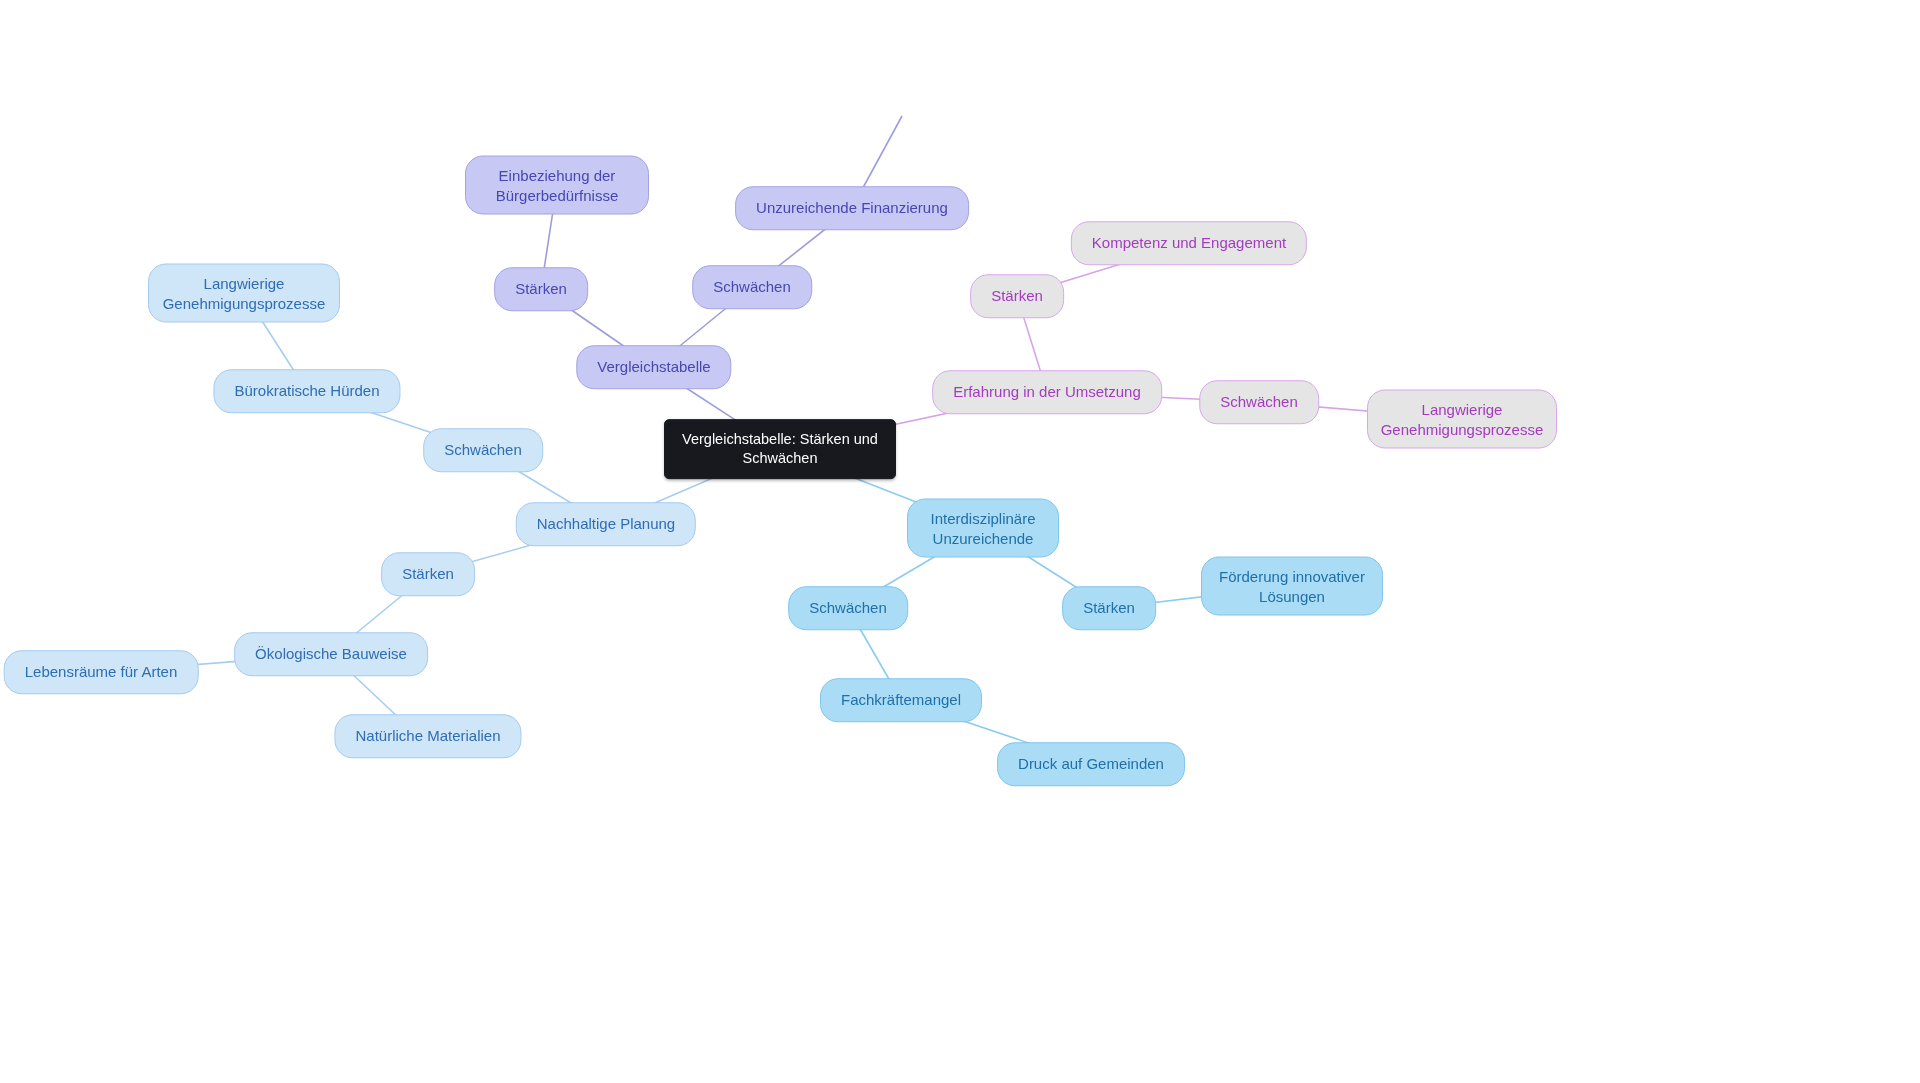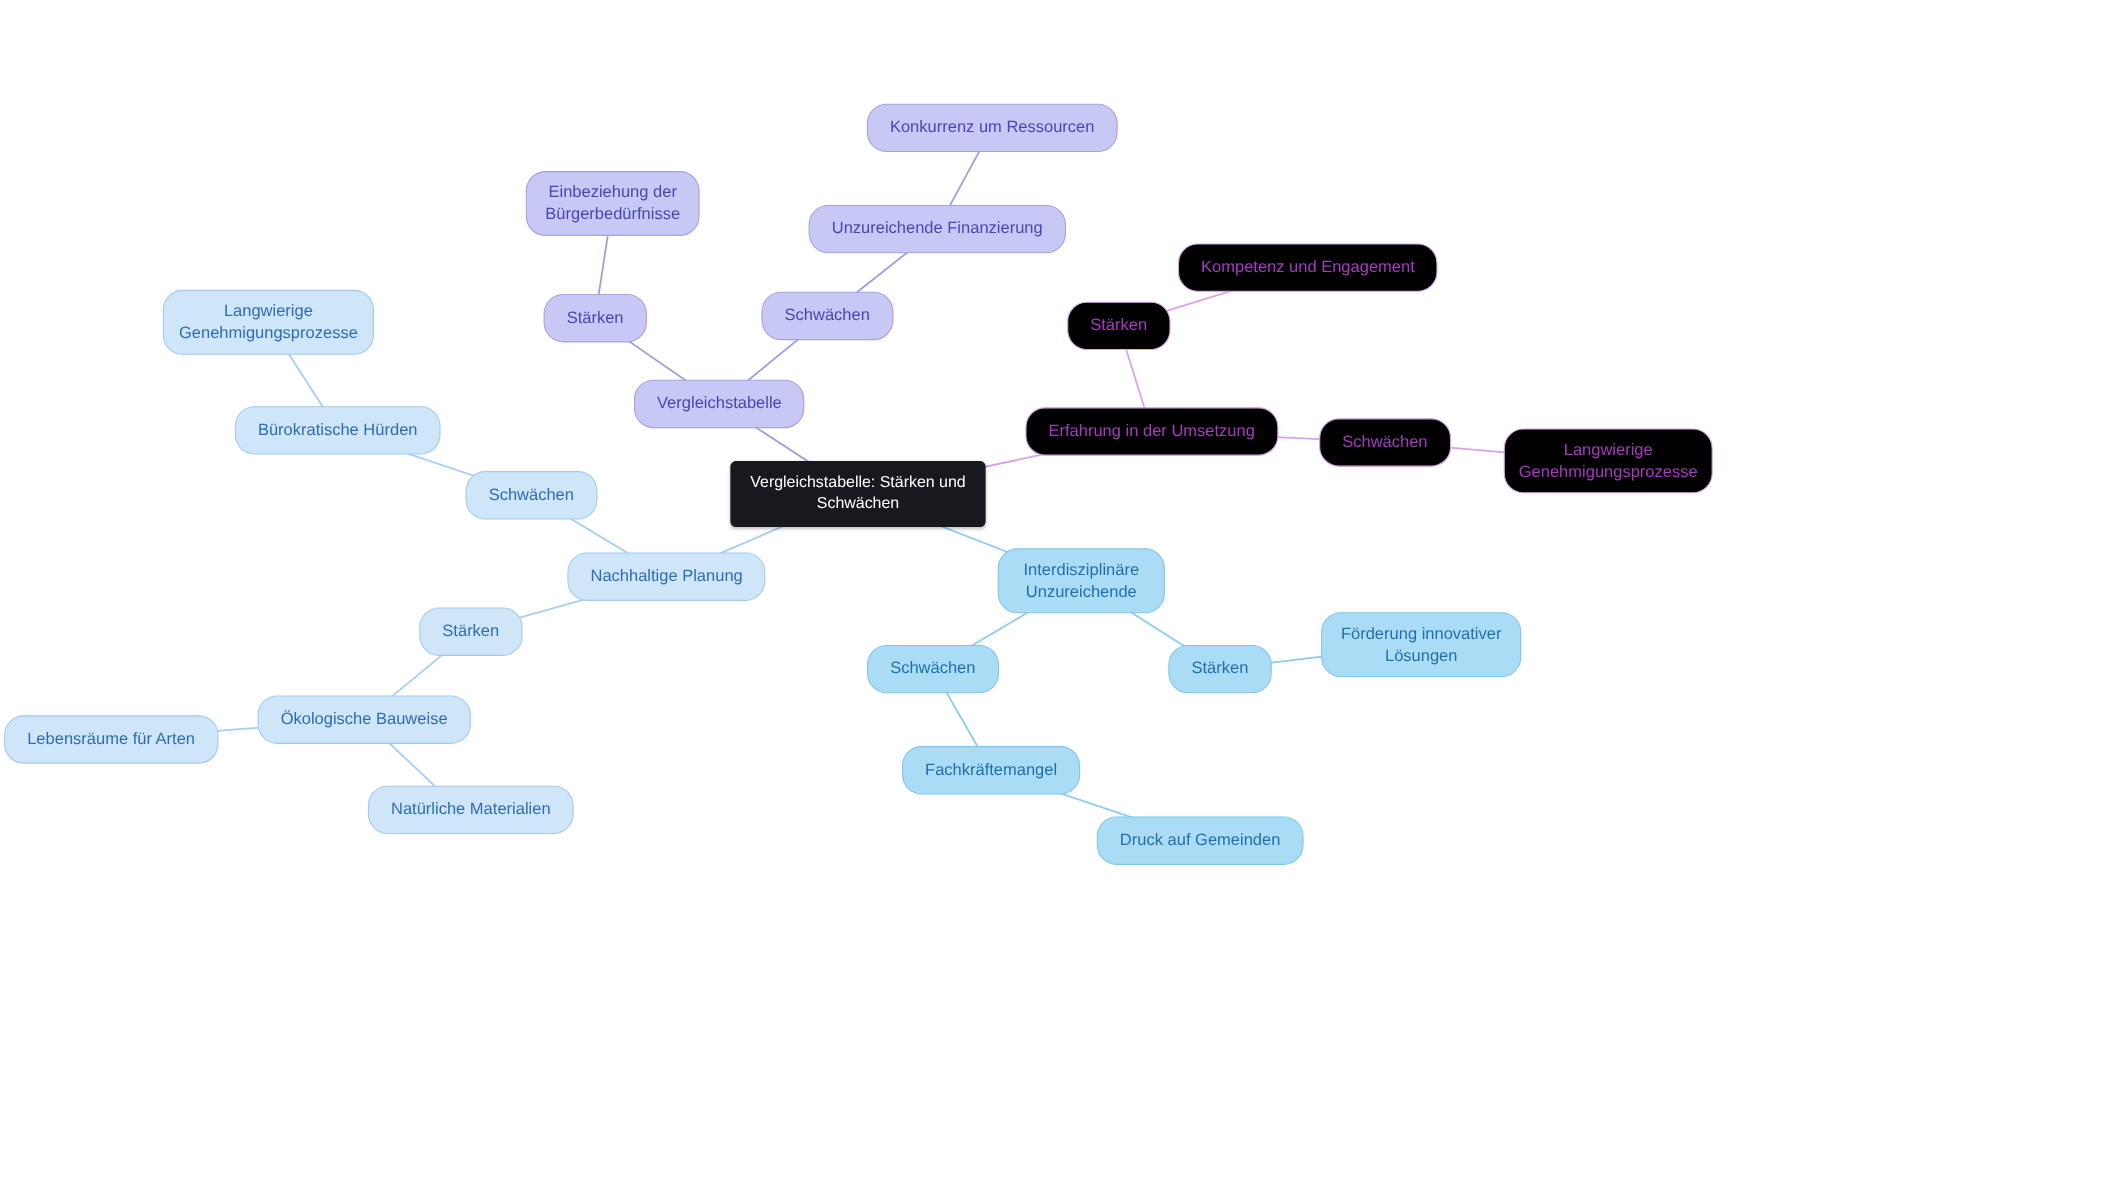--- a/index.html
+++ b/index.html
@@ -57,21 +57,21 @@
     white-space: normal;
     padding: 10px 14px;
     box-shadow: 0 1px 3px rgba(0,0,0,0.25);
   }
   .b-purple {
     background: #c8c8f4;
     border: 1px solid #a3a3e0;
     color: #4747b3;
   }
   .b-pink {
-    background: #000000;
+    background: #e5e5e5;
     border: 1px solid #d9a6ea;
     color: #a43bbf;
   }
   .b-blue {
     background: #cfe5f8;
     border: 1px solid #a3cbf0;
     color: #2f6db3;
   }
   .b-cyan {
     background: #abdcf6;
@@ -113,24 +113,23 @@
     <line class="edge-cyan" x1="848" y1="608" x2="901" y2="700"></line>
     <line class="edge-cyan" x1="901" y1="700" x2="1091" y2="764"></line>
     <line class="edge-cyan" x1="983" y1="528" x2="1109" y2="608"></line>
     <line class="edge-cyan" x1="1109" y1="608" x2="1292" y2="586"></line>
   </svg>
 
   <div class="node root-node" style="left:780px; top:449px; width:232px;">Vergleichstabelle: Stärken und Schwächen</div>
 
   <div class="node b-purple" style="left:654px; top:367px;">Vergleichstabelle</div>
   <div class="node b-purple" style="left:541px; top:289px;">Stärken</div>
-  <div class="node b-purple wrap" style="left:557px; top:185px; width:158px;">Einbeziehung der Bürgerbedürfnisse</div>
+  <div class="node b-purple wrap" style="left:557px; top:185px; width:184px;">Einbeziehung der Bürgerbedürfnisse</div>
   <div class="node b-purple" style="left:752px; top:287px;">Schwächen</div>
   <div class="node b-purple" style="left:852px; top:208px;">Unzureichende Finanzierung</div>
-  <div class="node b-purple" style="left:902px; top:116px;">Konkurrenz um Ressourcen</div>
 
   <div class="node b-pink" style="left:1047px; top:392px;">Erfahrung in der Umsetzung</div>
   <div class="node b-pink" style="left:1017px; top:296px;">Stärken</div>
   <div class="node b-pink" style="left:1189px; top:243px;">Kompetenz und Engagement</div>
   <div class="node b-pink" style="left:1259px; top:402px;">Schwächen</div>
   <div class="node b-pink wrap" style="left:1462px; top:419px; width:190px;">Langwierige Genehmigungsprozesse</div>
 
   <div class="node b-blue" style="left:606px; top:524px;">Nachhaltige Planung</div>
   <div class="node b-blue" style="left:483px; top:450px;">Schwächen</div>
   <div class="node b-blue" style="left:307px; top:391px;">Bürokratische Hürden</div>

